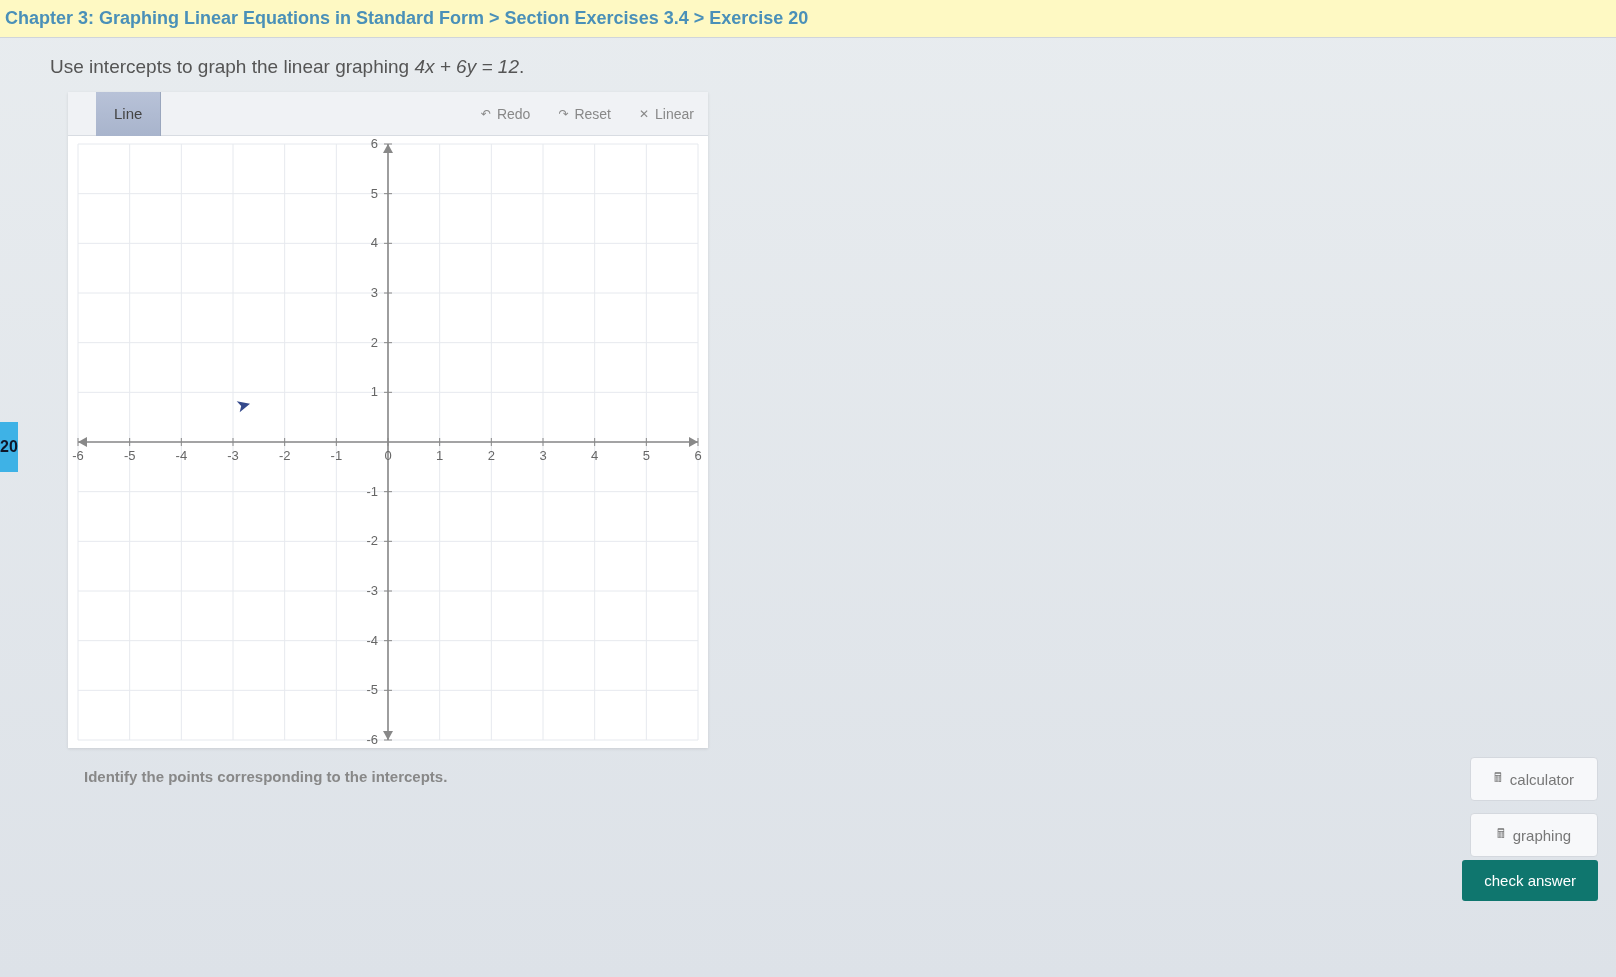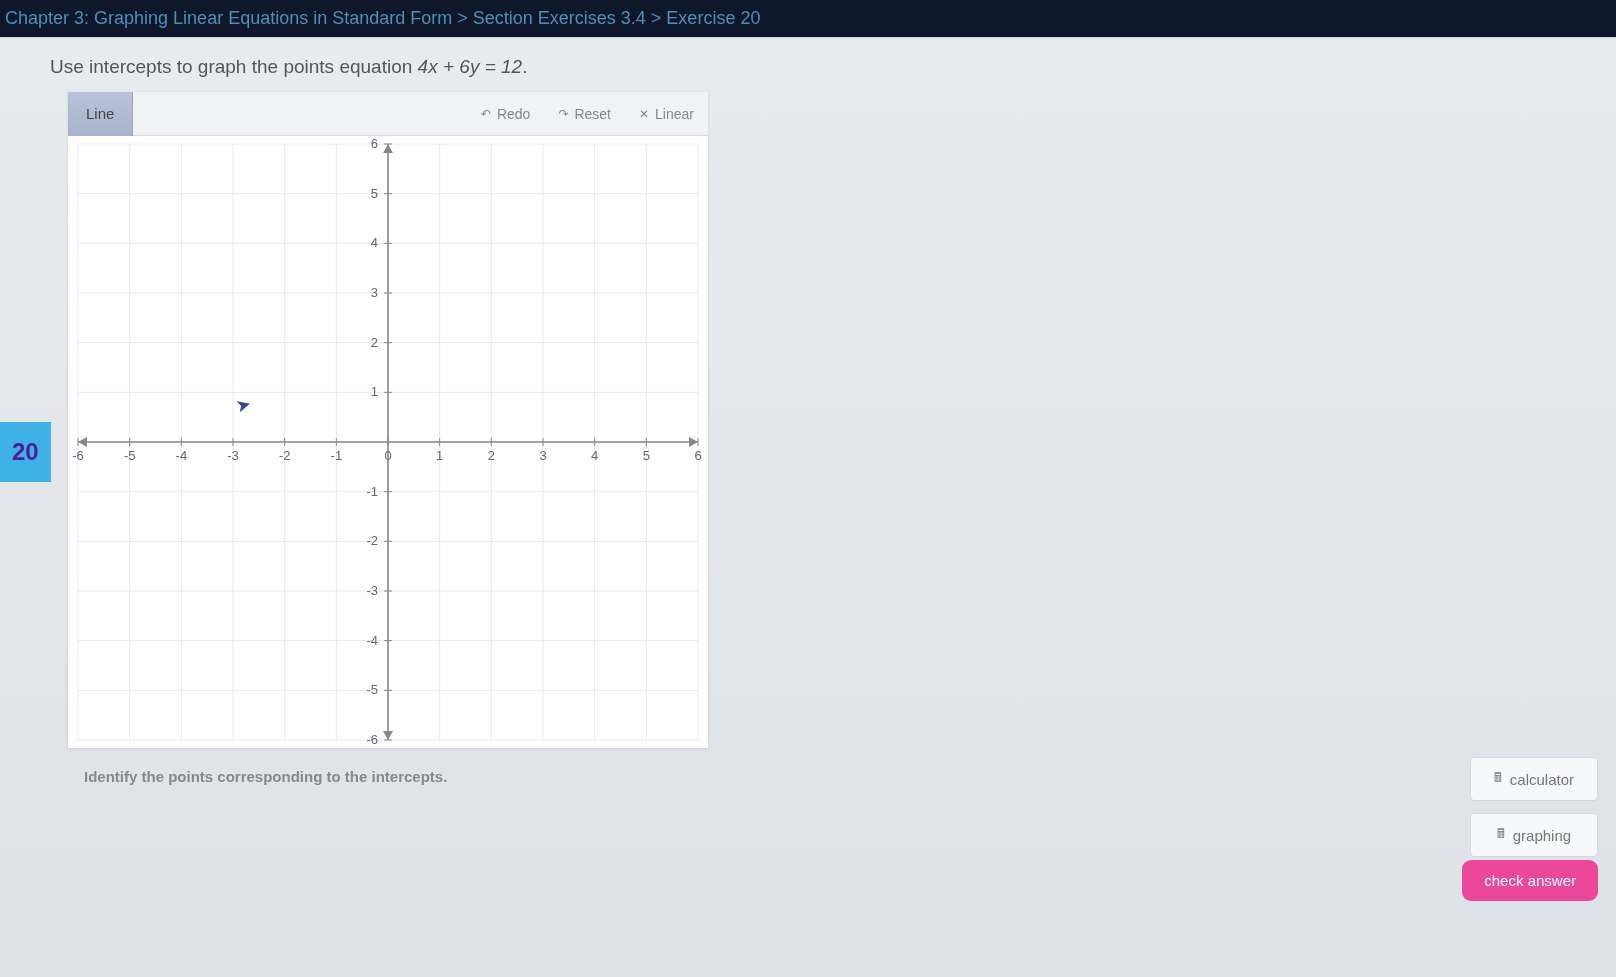--- a/index.html
+++ b/index.html
@@ -5,45 +5,46 @@
     * { margin: 0; padding: 0; box-sizing: border-box; }
     body {
       font-family: Arial, sans-serif;
       background: linear-gradient(to bottom, #e8ecef 0%, #dde2e8 100%);
       width: 1616px;
       height: 977px;
       position: relative;
       overflow: hidden;
     }
     .breadcrumb {
-      background: #0f172a;
+      background: #fef9c3;
       padding: 8px 5px;
       color: #4a90b8;
       font-size: 18px;
       border-bottom: 1px solid #d0d5db;
+      font-weight: bold;
     }
     .instruction {
       padding: 18px 50px 14px;
       font-size: 19px;
       color: #555;
     }
     .math { font-family: Liberation Sans, sans-serif; font-style: italic; }
     .main-area {
       display: flex;
       position: relative;
     }
     .exercise-badge {
       position: absolute;
       left: 0;
       top: 330px;
       background: #3eb2e6;
-      color: #4c1d95;
-      font-size: 24px;
+      color: #0f172a;
+      font-size: 16px;
       font-weight: bold;
-      padding: 16px 12px;
+      padding: 16px 0;
       z-index: 5;
     }
     .graph-container {
       margin-left: 68px;
       width: 640px;
       background: #fff;
       box-shadow: 0 1px 3px rgba(0,0,0,0.1);
     }
     .toolbar {
       display: flex;
@@ -55,20 +56,21 @@
     .tool-btn {
       position: relative;
       padding: 0 18px;
       height: 44px;
       display: flex;
       align-items: center;
       font-size: 15px;
       color: #666;
       cursor: pointer;
       border-right: 1px solid #e0e3e8;
+      margin-left: 28px;
     }
     .tool-btn.active {
       background: linear-gradient(to bottom, #b8c2d8, #a8b4cc);
       color: #444;
       border-right: 1px solid #9aa6bd;
     }
     .toolbar-spacer { flex: 1; }
     .toolbar-right { display: flex; }
     .action-btn {
       padding: 0 14px;
@@ -115,45 +117,45 @@
       gap: 8px;
       cursor: pointer;
       min-width: 128px;
       justify-content: center;
     }
     .side-btn .ico { font-size: 13px; }
     .check-btn {
       position: absolute;
       right: 18px;
       bottom: 76px;
-      background: #ec4899;
+      background: #0f766e;
       color: #fff;
       border: none;
-      border-radius: 9px;
+      border-radius: 3px;
       padding: 12px 22px;
       font-size: 15px;
       cursor: pointer;
     }
     .cursor-arrow {
       position: absolute;
       left: 168px;
       top: 258px;
       font-size: 18px;
       color: #354a8c;
       transform: rotate(-15deg);
       z-index: 10;
     }
   </style>
 </head>
 <body>
 
 <div class="breadcrumb">Chapter 3: Graphing Linear Equations in Standard Form &gt; Section Exercises 3.4 &gt; Exercise 20</div>
 
 <div class="instruction">
-  <span>Use intercepts to graph the points equation </span>
+  <span>Use intercepts to graph the linear graphing </span>
   <span class="math">4<i>x</i> + 6<i>y</i> = 12</span><span>.</span>
 </div>
 
 <div class="main-area">
   <div class="exercise-badge">20</div>
 
   <div class="graph-container">
     <div class="toolbar">
       <div class="tool-btn active">Line</div>
       <div class="toolbar-spacer"></div>

